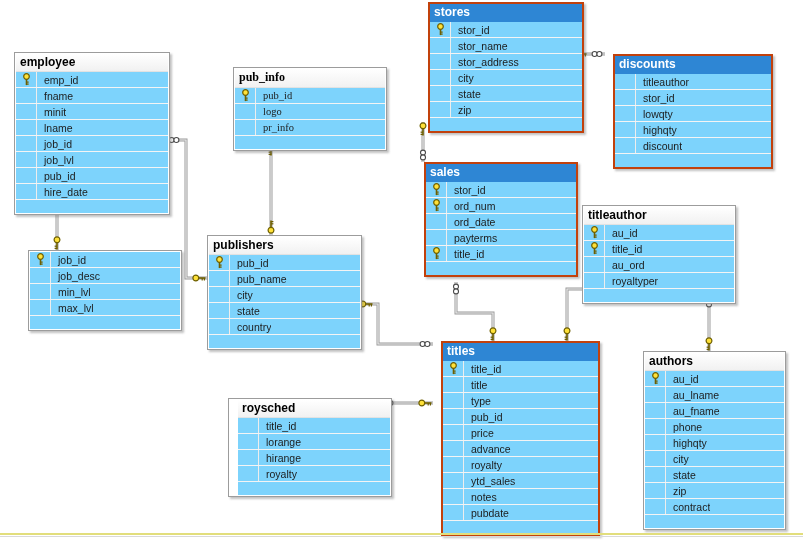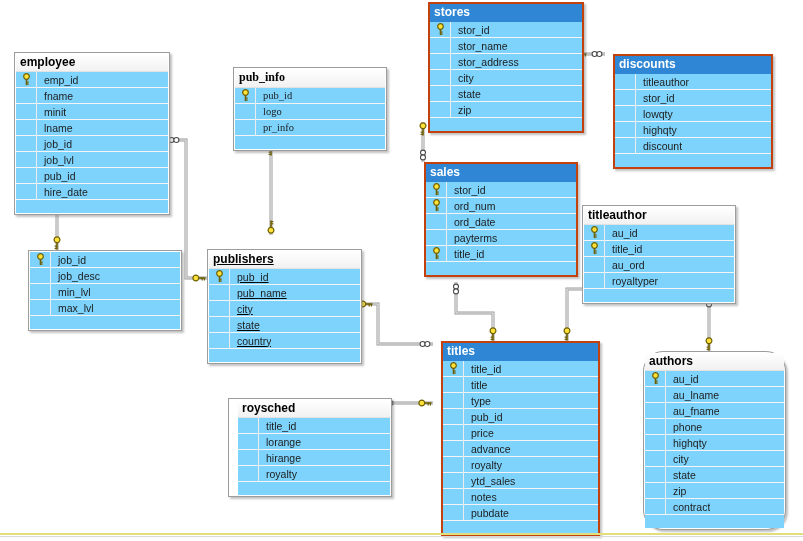--- a/index.html
+++ b/index.html
@@ -388,21 +388,21 @@
           <div class="frow">
             <span class="keycell"></span>
             <span class="fname">min_lvl</span>
           </div>
           <div class="frow">
             <span class="keycell"></span>
             <span class="fname">max_lvl</span>
           </div>
         </div>
       </div>
-      <div class="tbl" style="left: 207px; top: 249px; width: 151px; text-decoration: underline;">
+      <div class="tbl" style="left: 207px; top: 235px; width: 151px;">
         <div class="tbl-header">publishers</div>
         <div class="rows">
           <div class="frow">
             <span class="keycell">
               <svg width="9" height="13" viewBox="-4.5 -6.5 9 13">
                 <line x1="0" y1="-1" x2="0" y2="5.6" stroke="#6e5f00" stroke-width="1.6"></line>
                 <line x1="0" y1="2.6" x2="2.2" y2="2.6" stroke="#6e5f00" stroke-width="1.2"></line>
                 <line x1="0" y1="4.6" x2="2.2" y2="4.6" stroke="#6e5f00" stroke-width="1.2"></line>
                 <circle cx="0" cy="-3" r="2.8" fill="#ffe138" stroke="#6e5f00" stroke-width="1.2"></circle>
               </svg>
@@ -472,21 +472,21 @@
           <div class="frow">
             <span class="keycell"></span>
             <span class="fname">notes</span>
           </div>
           <div class="frow">
             <span class="keycell"></span>
             <span class="fname">pubdate</span>
           </div>
         </div>
       </div>
-      <div class="tbl" style="left: 643px; top: 351px; width: 139px; border-radius: 20px;">
+      <div class="tbl" style="left: 643px; top: 351px; width: 139px;">
         <div class="tbl-header">authors</div>
         <div class="rows">
           <div class="frow">
             <span class="keycell">
               <svg width="9" height="13" viewBox="-4.5 -6.5 9 13">
                 <line x1="0" y1="-1" x2="0" y2="5.6" stroke="#6e5f00" stroke-width="1.6"></line>
                 <line x1="0" y1="2.6" x2="2.2" y2="2.6" stroke="#6e5f00" stroke-width="1.2"></line>
                 <line x1="0" y1="4.6" x2="2.2" y2="4.6" stroke="#6e5f00" stroke-width="1.2"></line>
                 <circle cx="0" cy="-3" r="2.8" fill="#ffe138" stroke="#6e5f00" stroke-width="1.2"></circle>
               </svg>

